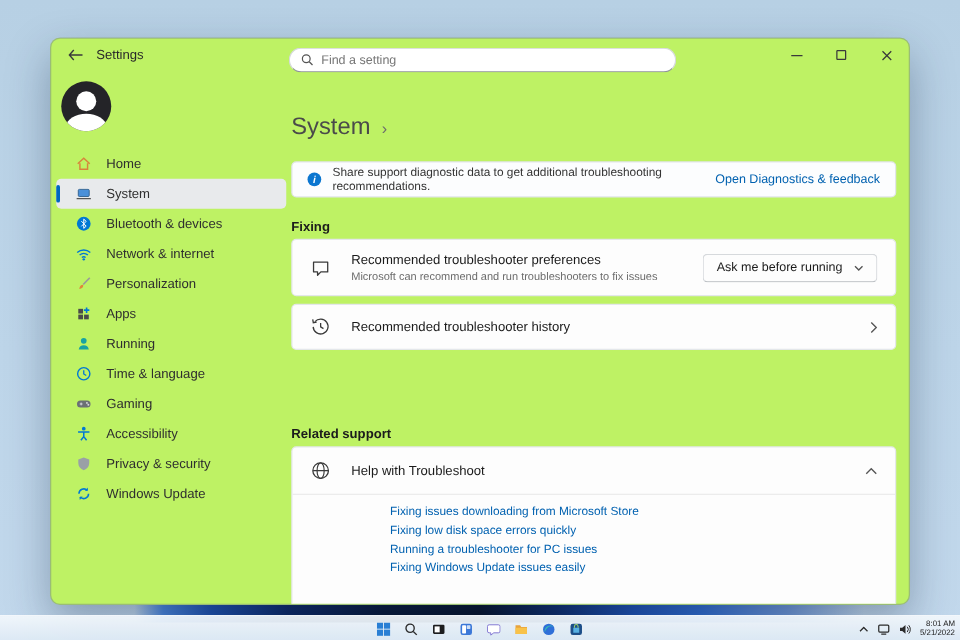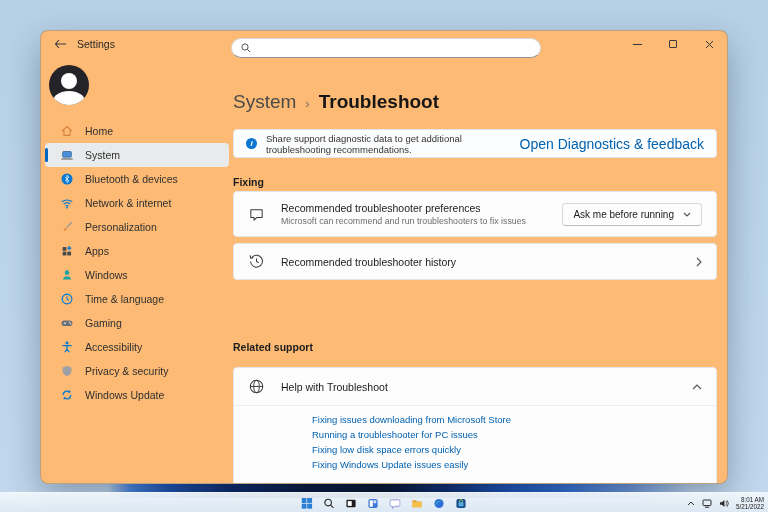--- a/index.html
+++ b/index.html
@@ -15,21 +15,21 @@
     background:linear-gradient(90deg,
       rgba(180,205,228,0) 0%, rgba(180,205,228,0) 14%,
       #4b86de 17%, #1d4fae 22%, #0a2565 30%, #051434 40%,
       #040f27 50%, #0c2a6b 58%, #1c50b4 66%, #2f6bd0 73%,
       #6f97d8 82%, rgba(180,205,228,0) 90%);
   }
 
   
   .window {
     position:absolute; left:40px; top:30px; width:688px; height:454px;
-    background:#fdba74; border-radius:8px; overflow:hidden;
+    background:#bef264; border-radius:8px; overflow:hidden;
     border:1px solid rgba(110,125,140,.45);
     box-shadow:0 14px 34px rgba(20,40,70,.35);
   }
   .titlebar { position:absolute; left:0; top:0; right:0; height:26px; }
   .back-btn { position:absolute; left:10px; top:5px; width:18px; height:16px; display:flex; align-items:center; justify-content:center; }
   .app-title { position:absolute; left:36px; top:7px; font-size:10.5px; color:#2a2a2a; }
   .searchbox {
     position:absolute; left:190px; top:7px; width:310px; height:20px;
     background:#ffffff; border:1px solid #d6d9dc; border-bottom-color:#8f9499;
     border-radius:11px; display:flex; align-items:center; padding:0 9px; gap:6px;
@@ -70,21 +70,21 @@
   .crumb-sep { font-size:13px; color:#6d6d6d; }
   .crumb-current { font-size:19px; font-weight:bold; color:#161616; }
   .banner {
     position:absolute; left:0; top:72px; width:484px; height:29px;
     background:#fcfdfe; border:1px solid #e1e5e9; border-radius:4px;
     display:flex; align-items:center; padding:0 12px; gap:9px;
   }
   .info-ic { width:11px; height:11px; border-radius:50%; background:#0b76d0; color:#fff;
     font-size:8px; font-weight:bold; display:flex; align-items:center; justify-content:center; flex:0 0 11px; font-style:italic;}
   .banner-text { font-size:9.5px; color:#333; flex:1; }
-  .banner-link { font-size:14px; color:var(--link,#0061b0); white-space:nowrap; cursor:pointer;text-align:right; }
+  .banner-link { font-size:10px; color:var(--link,#0061b0); white-space:nowrap; cursor:pointer;text-align:right; }
 
   .sec-head { position:absolute; font-size:10.5px; font-weight:bold; color:#1c1c1c; }
   .card {
     position:absolute; left:0; width:484px; background:#fdfdfd;
     border:1px solid #e4e7ea; border-radius:4px;
   }
   .row { display:flex; align-items:center; padding:0 14px; gap:16px; }
   .card-title { font-size:10.5px; color:#1b1b1b; }
   .card-sub { font-size:8.8px; color:#6c6c6c; margin-top:2px; }
   .grow { flex:1; }
@@ -127,20 +127,21 @@
       </span>
     </div>
     <div class="app-title">Settings</div>
     <div class="searchbox">
       <span>
         <svg width="10" height="10" viewBox="0 0 10 10">
             <circle cx="4" cy="4" r="3.1" fill="none" stroke="#555" stroke-width="1"></circle>
             <path d="M6.4 6.4L9 9" stroke="#555" stroke-width="1"></path>
           </svg>
       </span>
+      <input type="text" placeholder="Find a setting" style="">
     </div>
     <div class="win-controls">
       <div class="win-btn">
           <div class="glyph-min"></div>
         </div>
       <div class="win-btn">
           <div class="glyph-max"></div>
         </div>
       <div class="win-btn">
         <span>
@@ -220,21 +221,21 @@
           <span>Apps</span>
       </div>
 
       <div class="nav-item">
         <span class="nav-ic">
           <svg width="14" height="14" viewBox="0 0 16 16">
               <circle cx="8" cy="5.3" r="2.6" fill="#16a3a3"></circle>
               <path d="M3.4 13.2a4.7 4.7 0 019.2 0z" fill="#16a3a3"></path>
             </svg>
         </span>
-          <span>Windows</span>
+          <span>Running</span>
       </div>
 
       <div class="nav-item">
         <span class="nav-ic">
           <svg width="14" height="14" viewBox="0 0 16 16">
               <circle cx="8" cy="8" r="5.6" fill="none" stroke="#0078d4" stroke-width="1.3"></circle>
               <path d="M8 4.8v3.4l2.3 1.4" stroke="#0078d4" fill="none" stroke-width="1.2"></path>
             </svg>
         </span>
           <span>Time &amp; language</span>
@@ -283,21 +284,20 @@
       </div>
 
     </div>
   </div>
 
   <div class="main">
 
     <div class="breadcrumb">
       <span class="crumb-parent">System</span>
       <span class="crumb-sep">›</span>
-      <span class="crumb-current">Troubleshoot</span>
     </div>
 
     <div class="banner">
       <span class="info-ic">i</span>
       <span class="banner-text">Share support diagnostic data to get additional troubleshooting recommendations.</span>
       <span class="banner-link">Open Diagnostics &amp; feedback</span>
     </div>
 
     <div class="sec-head" style="top:119px;">Fixing</div>
 
@@ -337,41 +337,41 @@
             <svg width="6" height="10" viewBox="0 0 6 10">
               <path d="M1 1l4 4-4 4" fill="none" stroke="#555" stroke-width="1.1"></path>
             </svg>
           </span>
       </div>
     </div>
 
 
     <div class="sec-head" style="top:284px;">Related support</div>
 
-    <div class="card" style="top:310px; height:130px;">
+    <div class="card" style="top:300px; height:130px;">
       <div class="row" style="height:37px;">
         <span>
           <svg width="17" height="17" viewBox="0 0 18 18">
               <circle cx="9" cy="9" r="6.6" fill="none" stroke="#3a3a3a" stroke-width="1.1"></circle>
               <ellipse cx="9" cy="9" rx="3" ry="6.6" fill="none" stroke="#3a3a3a" stroke-width="1"></ellipse>
               <path d="M2.6 9h12.8" stroke="#3a3a3a" stroke-width="1"></path>
             </svg>
         </span>
         <div class="grow card-title">Help with Troubleshoot</div>
         <span>
             <svg width="10" height="6" viewBox="0 0 10 6">
               <path d="M1 5l4-4 4 4" fill="none" stroke="#555" stroke-width="1.1"></path>
             </svg>
           </span>
       </div>
       <div class="divider"></div>
       <div class="links">
         <span class="hlink">Fixing issues downloading from Microsoft Store</span>
+        <span class="hlink">Fixing low disk space errors quickly</span>
         <span class="hlink">Running a troubleshooter for PC issues</span>
-        <span class="hlink">Fixing low disk space errors quickly</span>
         <span class="hlink">Fixing Windows Update issues easily</span>
       </div>
     </div>
 
   </div>
 </div>
 
 <div class="taskbar">
   <div class="tb-center">
     <div class="tb-ic">

